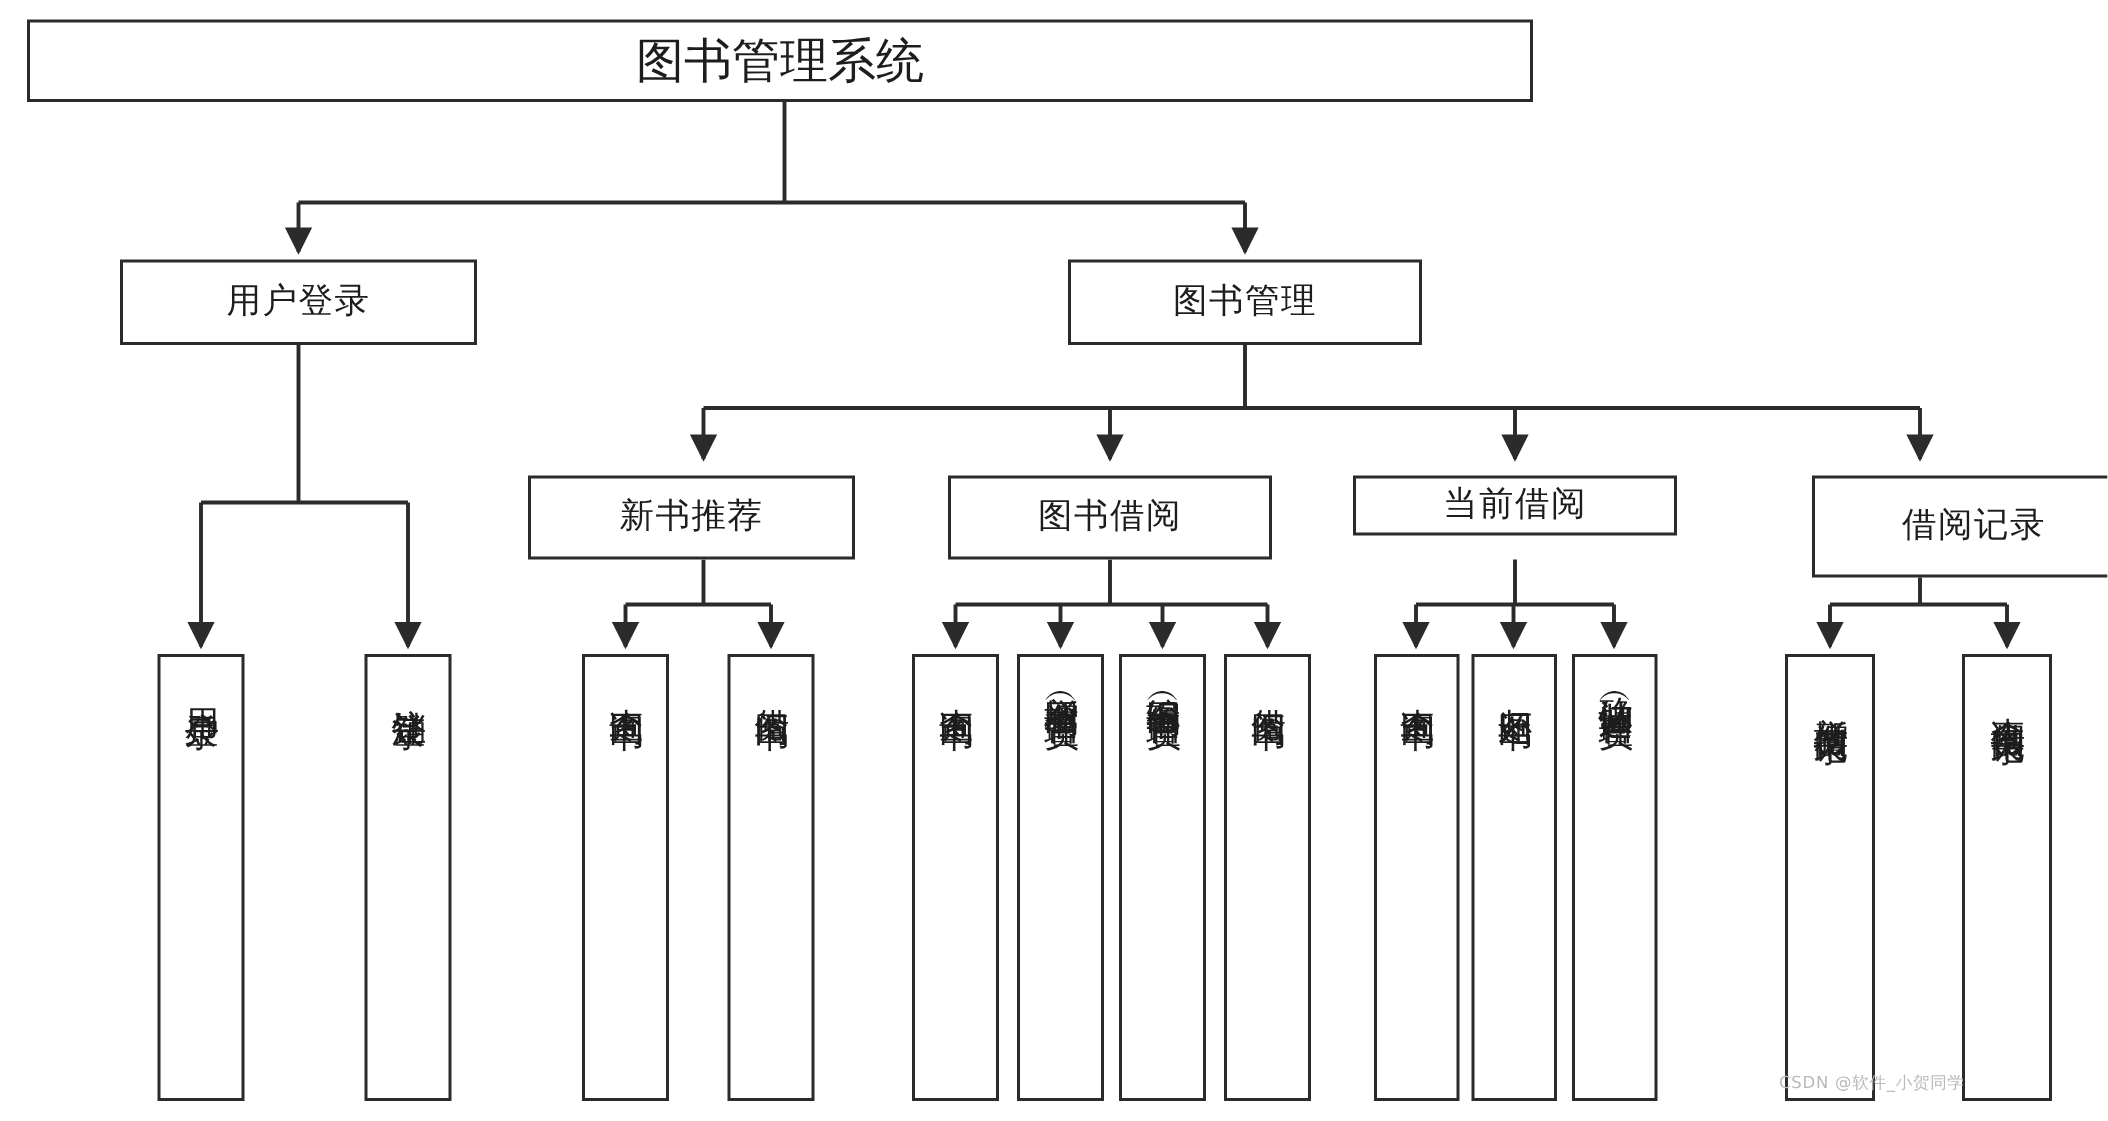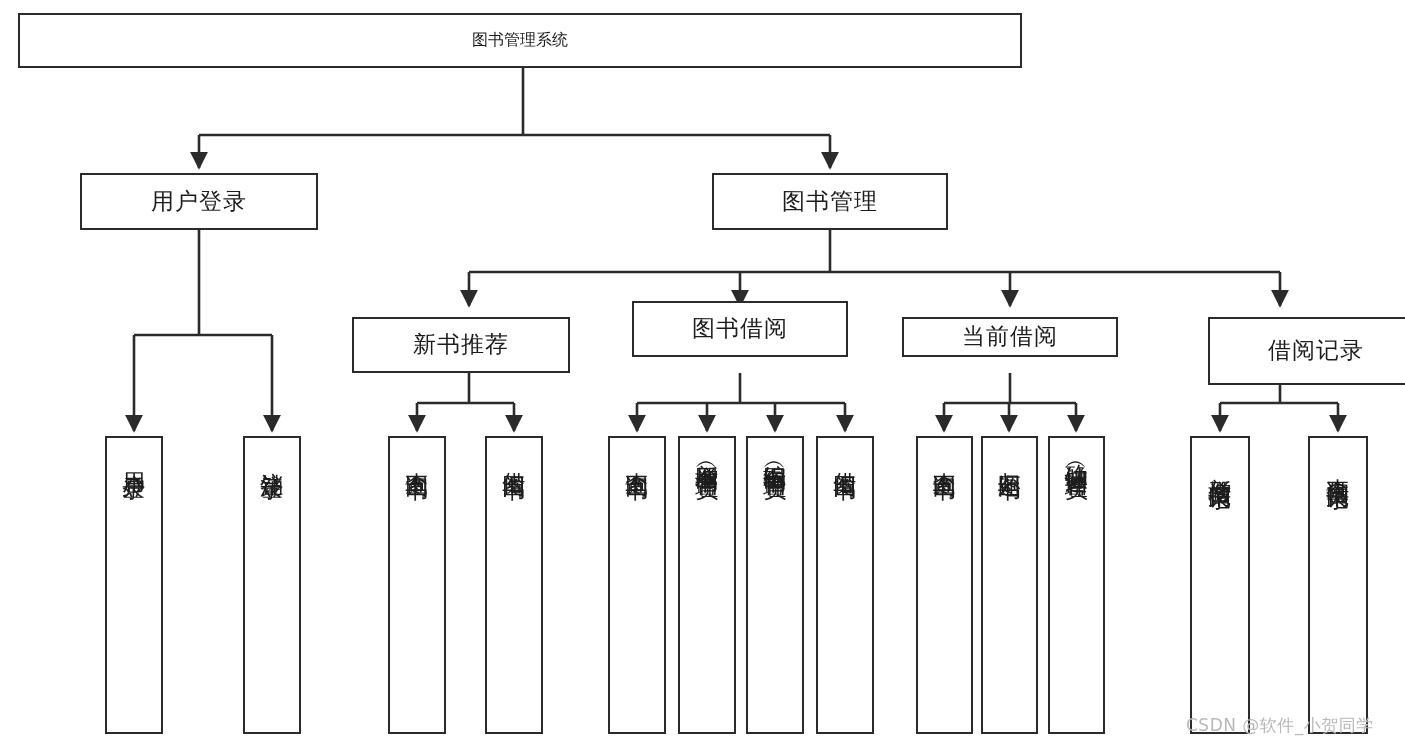--- a/index.html
+++ b/index.html
@@ -35,42 +35,42 @@
     align-items: center;
     justify-content: center;
     color: #1d1d1d;
   }
   .node.horiz {
     font-size: 23px;
     letter-spacing: 1px;
     line-height: 1.1;
   }
   .node.root {
-    font-size: 16px;
+    font-size: 32px;
   }
   .node.leaf {
     font-size: 23px;
     align-items: flex-start;
     justify-content: center;
     padding-top: 16px;
     letter-spacing: 1px;
   }
   .vtext {
     writing-mode: vertical-rl;
     text-orientation: upright;
     line-height: 1.06;
     letter-spacing: 2px;
     white-space: nowrap;
     display: block;
   }
   .watermark {
     position: absolute;
     left: 1186px;
     top: 714px;
-    font-size: 17px;
+    font-size: 11px;
     color: #b9b9b9;
     white-space: nowrap;
     letter-spacing: 0.5px;
     font-family: "DejaVu Sans", "Liberation Sans", sans-serif;
   }
 </style>
 </head>
 <body>
 
 <div id="canvas">
@@ -133,21 +133,21 @@
   <div class="node horiz" style="left:80px; top:173px; width:238px; height:57px;">
     <span>用户登录</span>
   </div>
   <div class="node horiz" style="left:712px; top:173px; width:236px; height:57px;align-items:center;">
     <span>图书管理</span>
   </div>
 
   <div class="node horiz" style="left:352px; top:317px; width:218px; height:56px;">
     <span>新书推荐</span>
   </div>
-  <div class="node horiz" style="left:632px; top:301px; width:216px; height:56px;">
+  <div class="node horiz" style="left:632px; top:317px; width:216px; height:56px;">
     <span>图书借阅</span>
   </div>
   <div class="node horiz" style="left:902px; top:317px; width:216px; height:40px;align-items:center;">
     <span>当前借阅</span>
   </div>
   <div class="node horiz" style="left:1172px; top:317px; width:216px; height:68px;margin-left:36px;">
     <span>借阅记录</span>
   </div>
 
   <div class="node leaf" style="left:105px; top:436px; width:58px; height:298px;">

